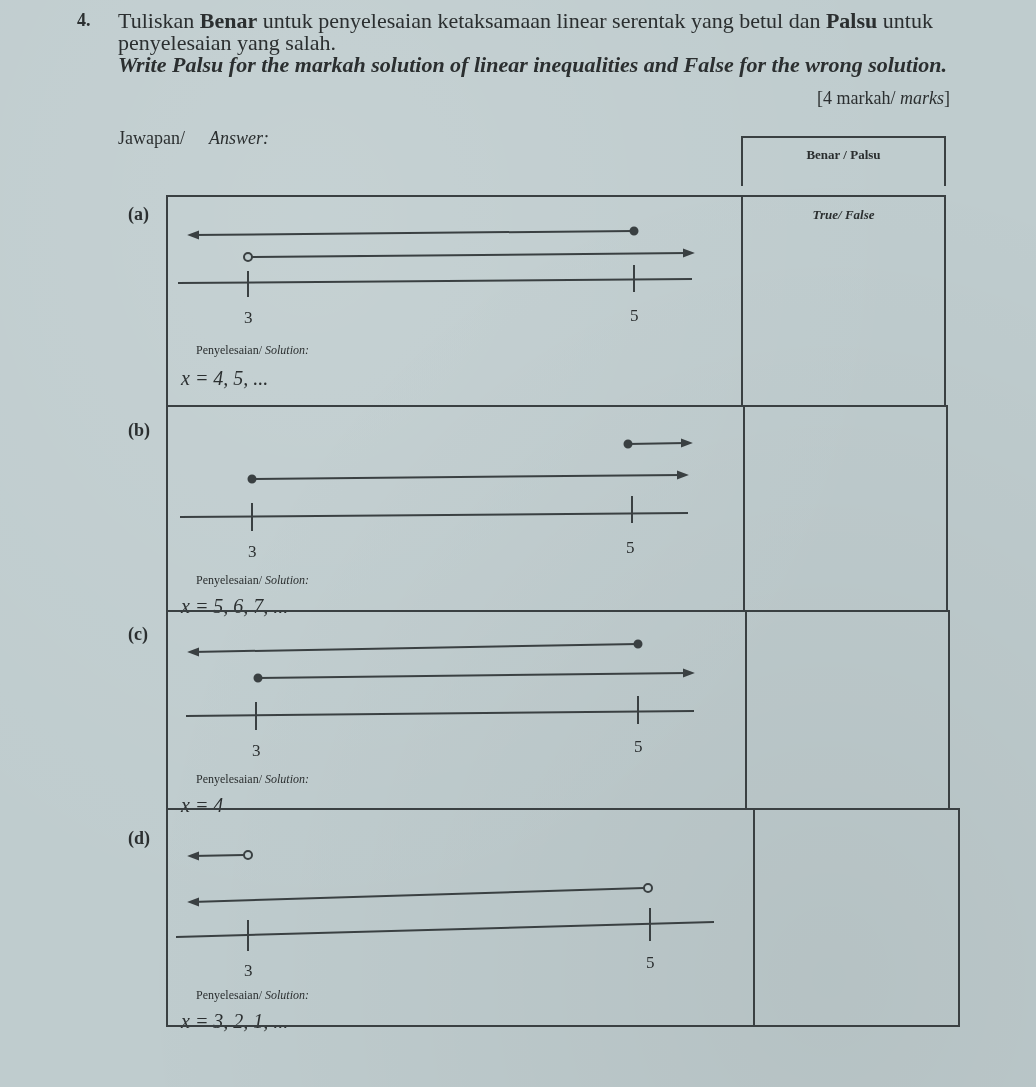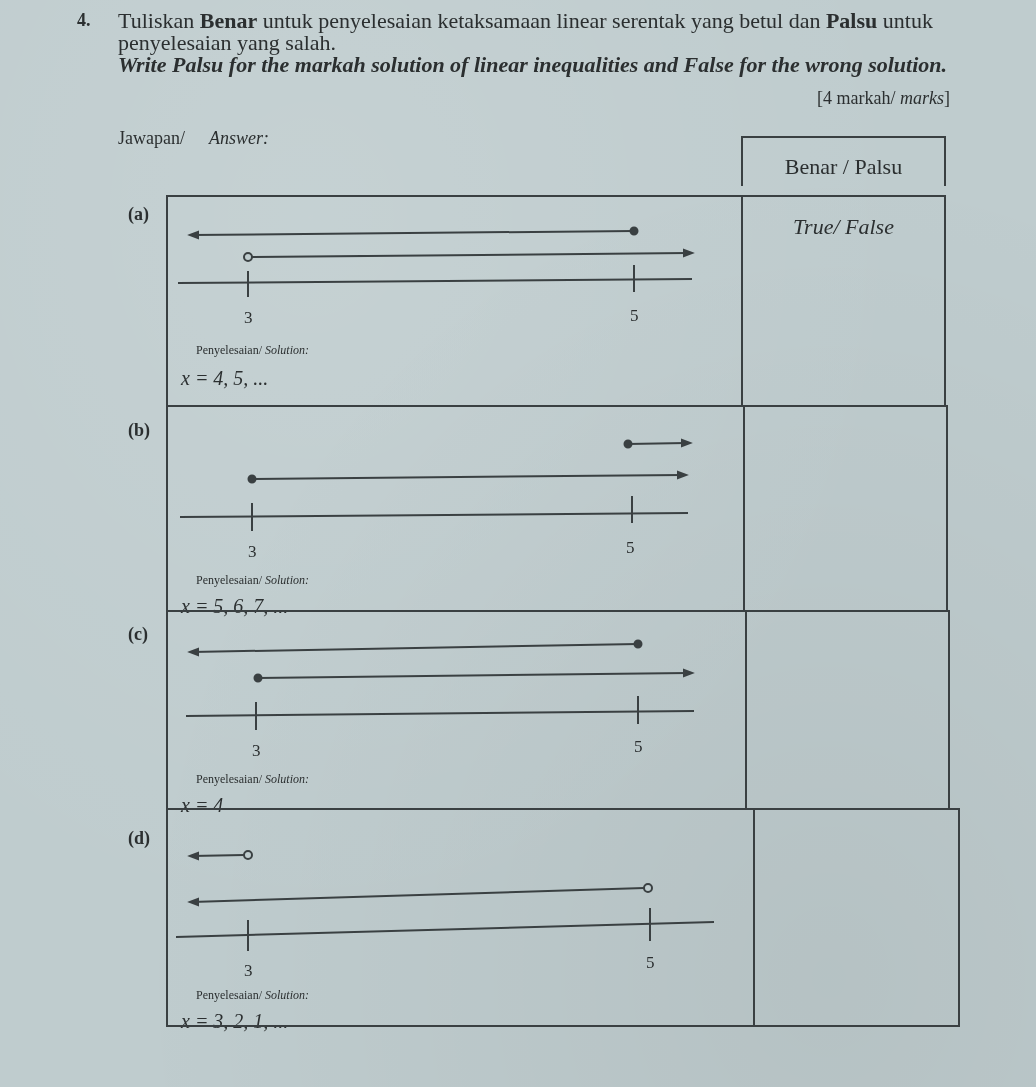--- a/index.html
+++ b/index.html
@@ -18,21 +18,21 @@
   .qtext b { font-weight: bold; }
   .qtext .en { font-style: italic; font-weight: bold; }
   .marks { position: absolute; right: 86px; top: 88px; font-size: 18px; }
   .marks i { font-style: italic; text-align: right; }
   .answer-label { position: absolute; left: 118px; top: 128px; font-size: 18px; }
   .answer-label i { font-style: italic; margin-left: 24px; }
 
   .tf-head {
     position: absolute; left: 741px; top: 136px; width: 205px; height: 50px;
     border: 2px solid #3a4042; border-bottom: none;
-    text-align: center; font-weight: normal; font-size: 22px; line-height: 22px; padding-top: 18px; box-sizing: border-box;
+    text-align: center; font-weight: bold; font-size: 13px; line-height: 22px; padding-top: 6px; box-sizing: border-box;
   }
   .tf-head .en { font-style: italic; display: block; margin-top: 38px; }
 
   .row {
     position: absolute; left: 166px; border-top: 2px solid #3a4042;
     box-sizing: border-box;
   }
   .row-label { position: absolute; left: 128px; font-size: 18px; font-weight: bold; }
   .cell-main { position: absolute; left: 0; top: 0; border-left: 2px solid #3a4042; height: 100%; box-sizing: border-box; }
   .cell-tf { position: absolute; top: 0; border-left: 2px solid #3a4042; border-right: 2px solid #3a4042; height: 100%; box-sizing: border-box; }

